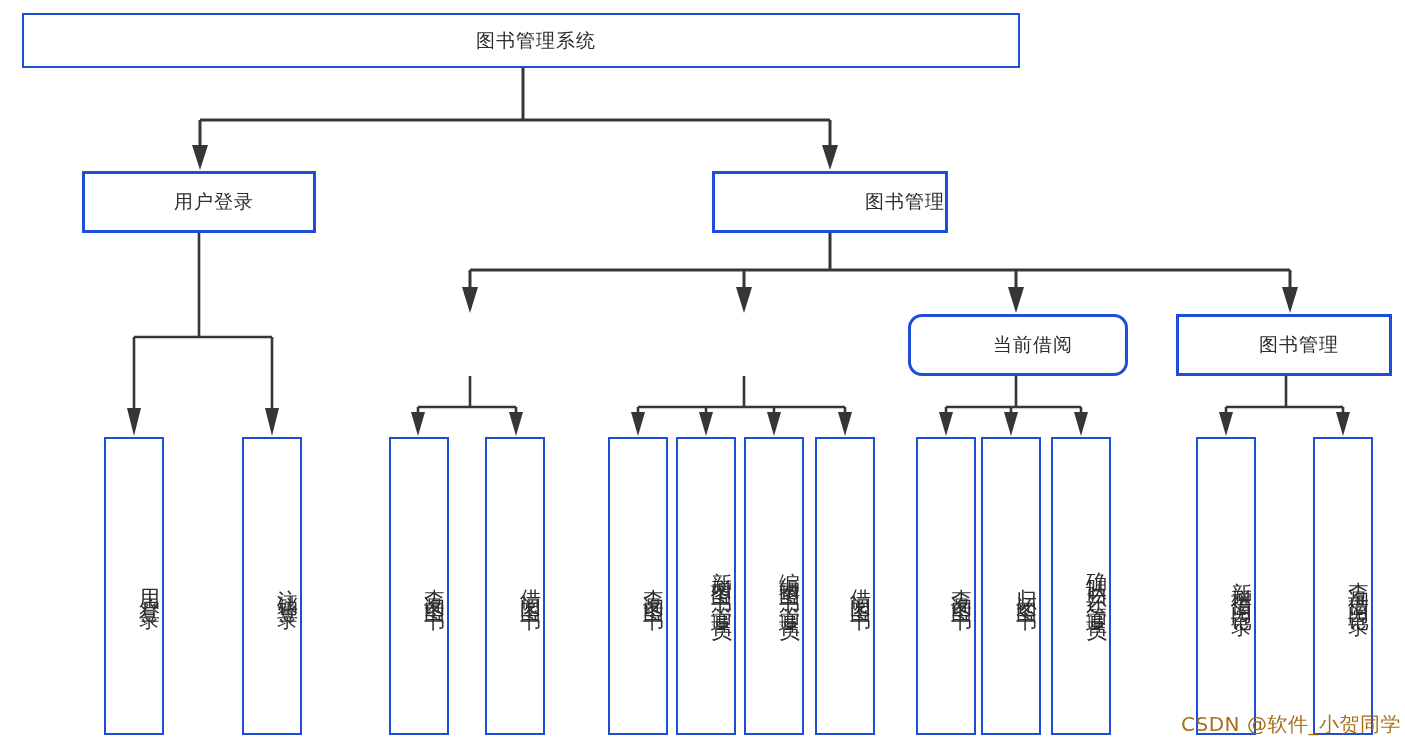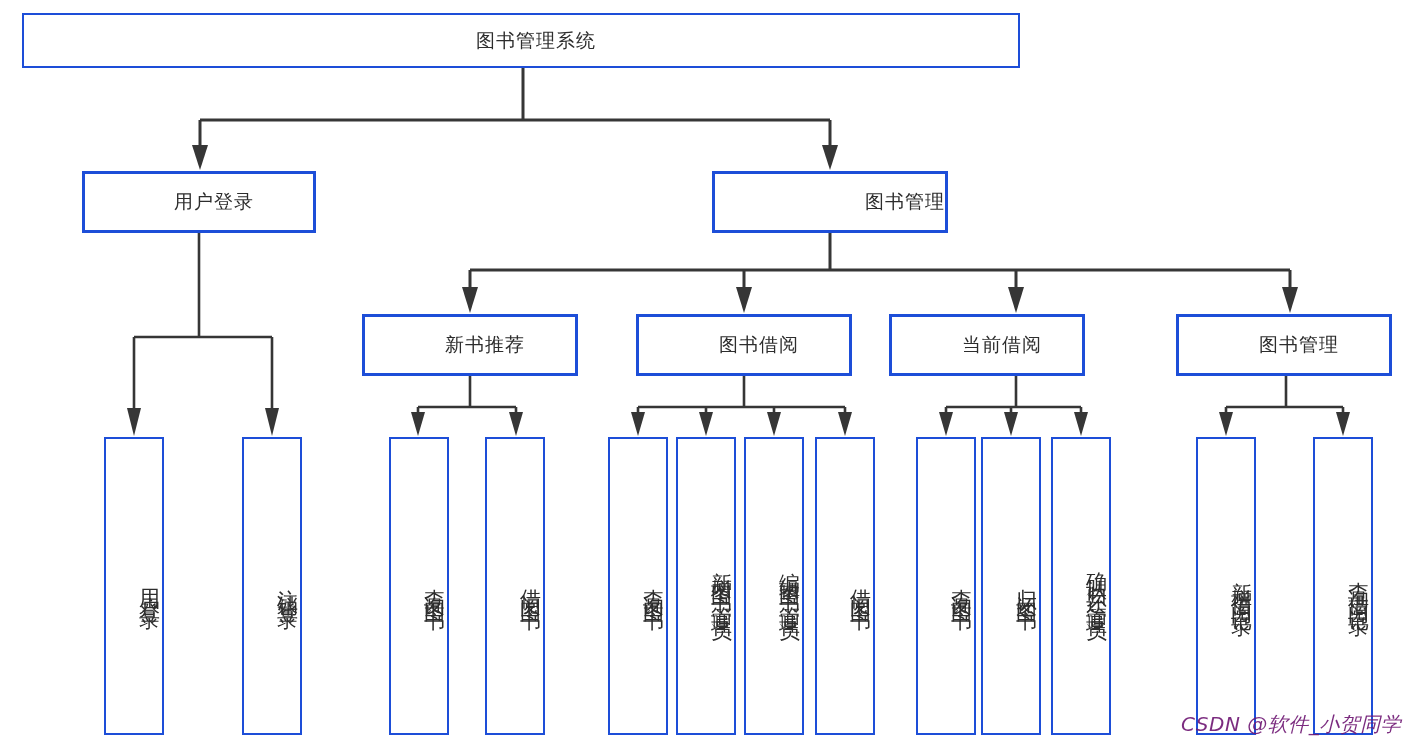--- a/index.html
+++ b/index.html
@@ -16,22 +16,22 @@
   .root-node{border-width:2px;font-size:19px;}
   .hnode{border-width:3px;font-size:19px;}
   .vnode{border-width:2px;font-size:21px;}
   .hlabel{white-space:nowrap;letter-spacing:1px;}
   .vlabel{
     writing-mode:vertical-rl;text-orientation:mixed;
     letter-spacing:7px;line-height:1;white-space:nowrap;
   }
   .watermark{
     position:absolute;left:1181px;top:711px;
-    font-size:20px;letter-spacing:0.5px;color:#701a75;
-    opacity:0.92;z-index:5;white-space:nowrap;font-style:italic;
+    font-size:20px;letter-spacing:0.5px;color:#a16207;
+    opacity:0.92;z-index:5;white-space:nowrap;
   }
 </style>
 </head>
 <body>
 
 <div class="canvas">
 
   <svg class="wires" width="1405" height="747" viewBox="0 0 1405 747" stroke="#363636" fill="#363636" stroke-width="2.6">
 
     <path fill="none" d="M523 68 V121 M200 120 H830 M200 120 V150 M830 120 V150" stroke-width="3"></path>
@@ -72,27 +72,21 @@
     <span class="hlabel">图书管理系统</span>
   </div>
 
   <div class="node hnode" style="left:82px;top:171px;width:234px;height:62px;">
     <span class="hlabel">用户登录</span>
   </div>
   <div class="node hnode" style="left:712px;top:171px;width:236px;height:62px;justify-content:flex-end;">
     <span class="hlabel">图书管理</span>
   </div>
 
-  <div class="node hnode" style="left:362px;top:314px;width:216px;height:62px;">
-    <span class="hlabel">新书推荐</span>
-  </div>
-  <div class="node hnode" style="left:636px;top:314px;width:216px;height:62px;">
-    <span class="hlabel">图书借阅</span>
-  </div>
-  <div class="node hnode" style="left:889px;top:314px;width:196px;height:62px;">
+  <div class="node hnode" style="left:908px;top:314px;width:220px;height:62px;border-radius:14px;">
     <span class="hlabel">当前借阅</span>
   </div>
   <div class="node hnode" style="left:1176px;top:314px;width:216px;height:62px;">
     <span class="hlabel">图书管理</span>
   </div>
 
   <div class="node vnode" style="left:104px;top:437px;width:60px;height:298px;">
     <span class="vlabel">用户登录</span>
   </div>
   <div class="node vnode" style="left:242px;top:437px;width:60px;height:298px;">

